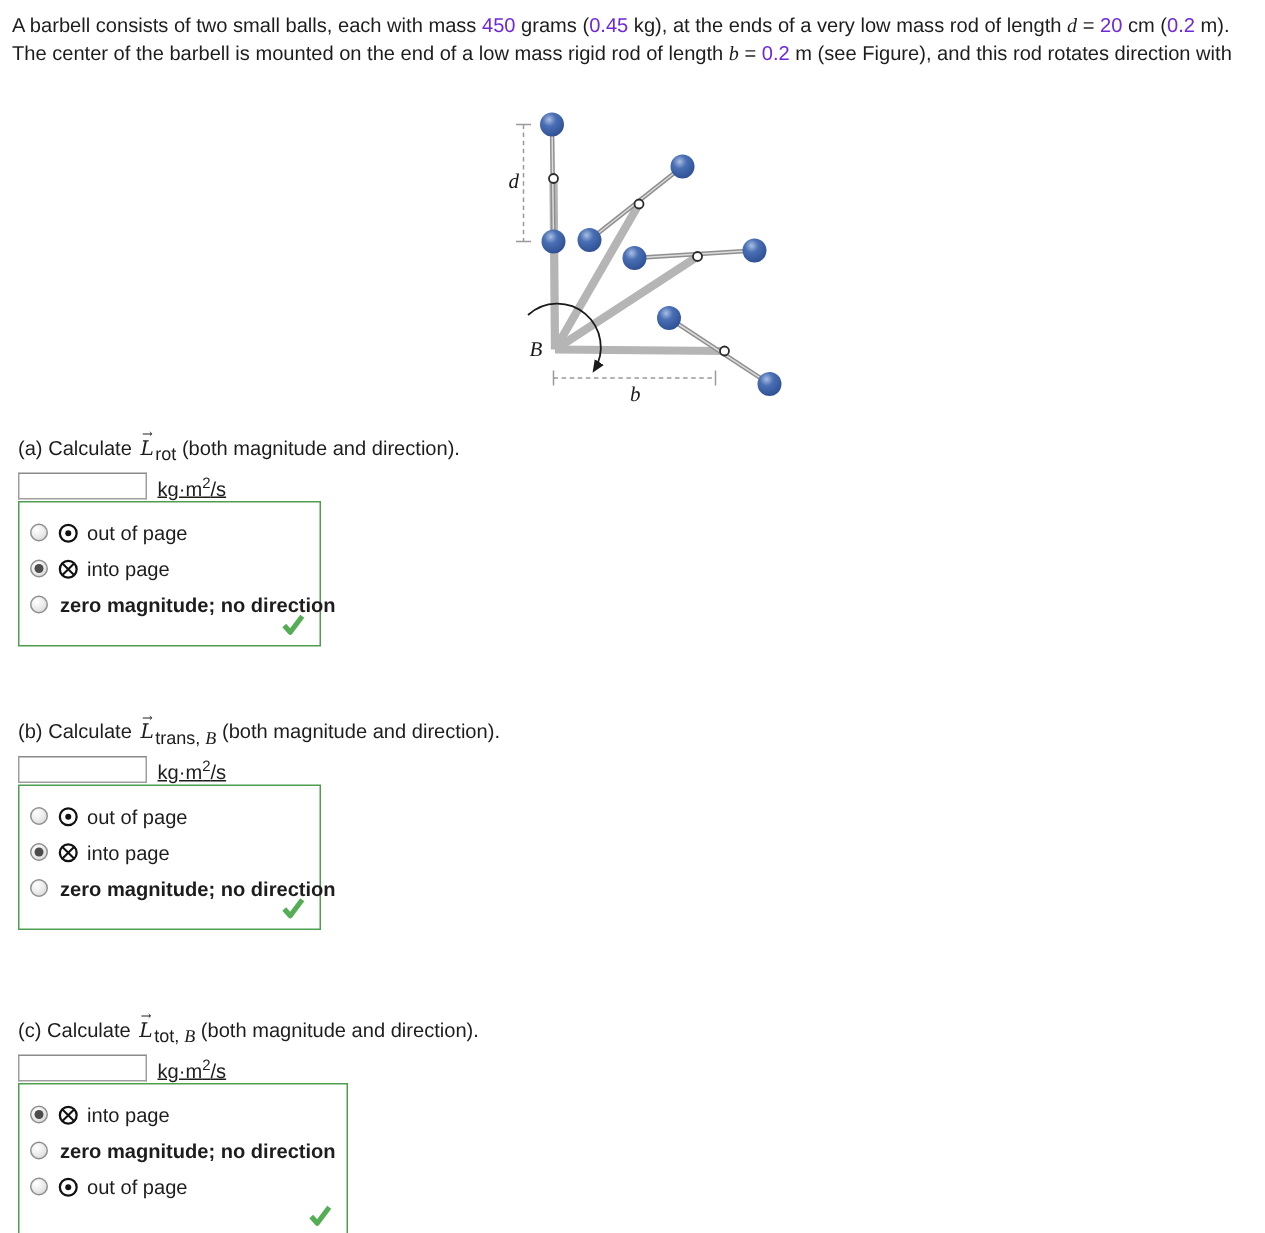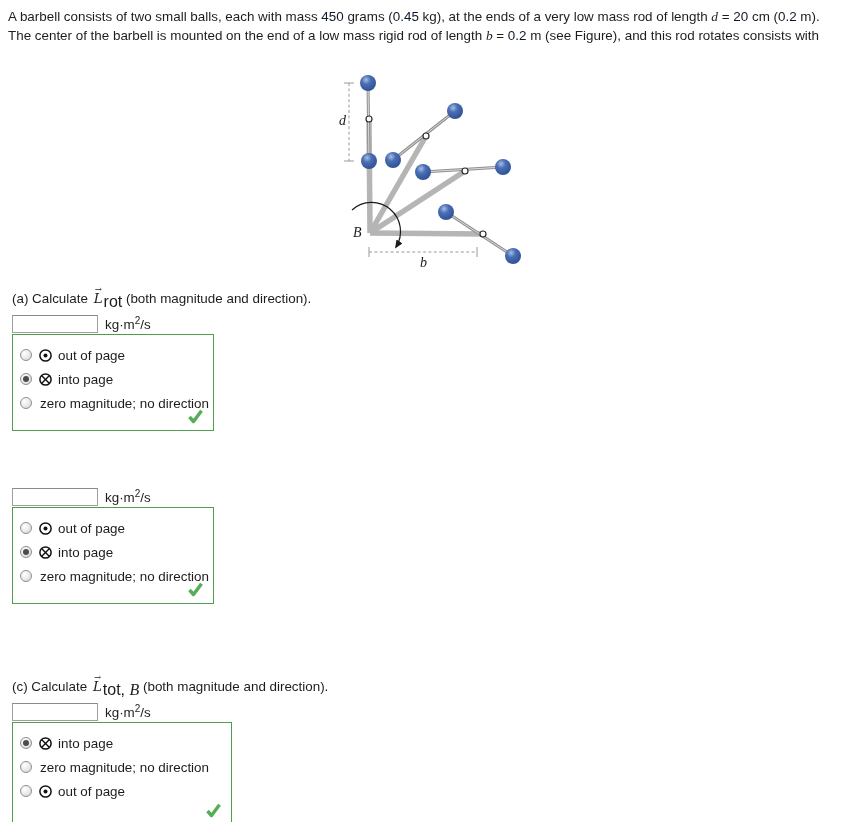--- a/index.html
+++ b/index.html
@@ -3,65 +3,65 @@
 <meta charset="utf-8">
 <style>
   * { margin:0; padding:0; box-sizing:border-box; }
   html,body { width:843px; height:822px; background:#ffffff; overflow:hidden;
     font-family:"Liberation Sans","DejaVu Sans",sans-serif; color:#1d1d1d; }
   .page { position:relative; width:843px; height:822px; }
 
   
   .problem { position:absolute; left:8px; top:7px; font-size:13.4px; line-height:19px; }
   .problem .pline { white-space:nowrap; }
-  .seg-red { color:#0f172a; }
+  .seg-red { color:#6d28d9; }
   .seg-it  { font-style:italic; font-family:"Liberation Serif","DejaVu Serif",serif; }
-  sub.seg  { font-size:16px; }
+  sub.seg  { font-size:12px; }
   sub.seg-subit { font-style:italic; font-family:"Liberation Serif","DejaVu Serif",serif; }
   sup.seg  { font-size:10px; }
   .seg-vec { font-style:italic; font-family:"DejaVu Serif","Liberation Serif",serif;
              position:relative; display:inline-block; margin:0 1px 0 2px; }
   .seg-vec::after { content:"→"; position:absolute; left:1px; top:-7px;
              font-size:8.5px; font-style:normal; letter-spacing:-1px; }
 
   
   .figure-wrap { position:absolute; left:325px; top:72px; width:220px; height:198px; }
 
   
   .part { position:absolute; left:12px; }
   .part-a { top:291px; } .part-b { top:480px; } .part-c { top:679px; }
   .part-title { font-size:13.4px; height:16px; white-space:nowrap; }
-  .answer-row { margin-top:8px; height:18px; display:flex; align-items:flex-start; }
+  .answer-row { margin-top:8px; height:18px; display:flex; align-items:flex-end;text-decoration:underline; }
   .answer-input { width:86px; height:18px; border:1px solid #9f9f9f; border-top-color:#8a8a8a;
                   background:#fff; font-size:12px; padding:0 3px; outline:none; }
   .unit { margin-left:7px; font-size:13.4px; white-space:nowrap; }
 
   .choice-box { margin-top:1px; position:relative; border:1px solid #4f9e4f;
                 background:#fff; padding-top:8px; }
   .cb-ab { width:202px; height:97px; }
   .cb-c  { width:220px; height:103px; }
   .opt { display:flex; align-items:center; height:24px; padding-left:7px; cursor:default; }
   .radio { width:12px; height:12px; min-width:12px; border:1px solid #8f8f8f; border-radius:50%;
            background:radial-gradient(circle at 35% 30%, #ffffff 0%, #e9e9e9 55%, #cfcfcf 100%); }
   .radio.checked { position:relative; }
   .radio.checked::after { content:""; position:absolute; left:2px; top:2px;
            width:6px; height:6px; border-radius:50%; background:#4c4c4c; }
   .psym { margin-left:6px; display:flex; align-items:center; }
   .olabel { margin-left:5px; font-size:13.4px; white-space:nowrap; }
-  .opt.noicon .olabel { margin-left:8px; }
+  .opt.noicon .olabel { margin-left:8px;font-weight:bold; }
   .check { position:absolute; right:9px; bottom:6px; line-height:0; }
 </style>
 </head>
 <body>
 
 <div class="page">
 
   <div class="problem">
     <div class="pline"><span class="seg">A barbell consists of two small balls, each with mass </span><span class="seg seg-red">450</span><span class="seg"> grams (</span><span class="seg seg-red">0.45</span><span class="seg"> kg), at the ends of a very low mass rod of length </span><span class="seg seg-it">d</span><span class="seg"> = </span><span class="seg seg-red">20</span><span class="seg"> cm (</span><span class="seg seg-red">0.2</span><span class="seg"> m).</span></div>
-    <div class="pline"><span class="seg">The center of the barbell is mounted on the end of a low mass rigid rod of length </span><span class="seg seg-it">b</span><span class="seg"> = </span><span class="seg seg-red">0.2</span><span class="seg"> m (see Figure), and this rod rotates consists with</span></div>
+    <div class="pline"><span class="seg">The center of the barbell is mounted on the end of a low mass rigid rod of length </span><span class="seg seg-it">b</span><span class="seg"> = </span><span class="seg seg-red">0.2</span><span class="seg"> m (see Figure), and this rod rotates direction with</span></div>
   </div>
 
   <div class="figure-wrap">
     <svg width="220" height="198" viewBox="0 0 220 198">
       <defs>
         <radialGradient id="ballGrad" cx="0.38" cy="0.3" r="0.8">
           <stop offset="0" stop-color="#a9bee2"></stop>
           <stop offset="0.35" stop-color="#4a6fb5"></stop>
           <stop offset="1" stop-color="#2a4a8e"></stop>
         </radialGradient>
@@ -164,20 +164,21 @@
       </label>
       <span class="check">
         <svg width="17" height="16">
             <path d="M2.5,9 L6.5,13.5 L14.5,2.8" fill="none" stroke="#55ad55" stroke-width="3.4" stroke-linejoin="round"></path>
           </svg>
       </span>
     </div>
   </section>
 
   <section class="part part-b">
+    <div class="part-title"><span class="seg">(b) Calculate </span><span class="seg seg-vec">L</span><sub class="seg seg-sub">trans, </sub><sub class="seg seg-subit">B</sub><span class="seg"> (both magnitude and direction).</span></div>
     <div class="answer-row">
       <input class="answer-input" type="text" value="" style="">
       <span class="unit"><span class="seg">kg·m</span><sup class="seg seg-sup">2</sup><span class="seg">/s</span></span>
     </div>
     <div class="choice-box cb-ab">
       <label class="opt">
         <span class="radio"></span>
         <span class="psym">
           <svg width="15" height="15">
               <circle cx="7.5" cy="7.5" r="5.6" fill="none" stroke="#111" stroke-width="1.5"></circle>

